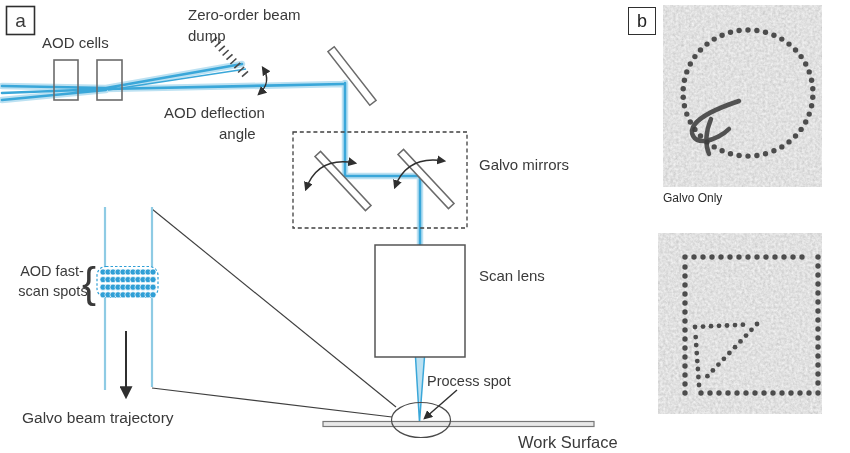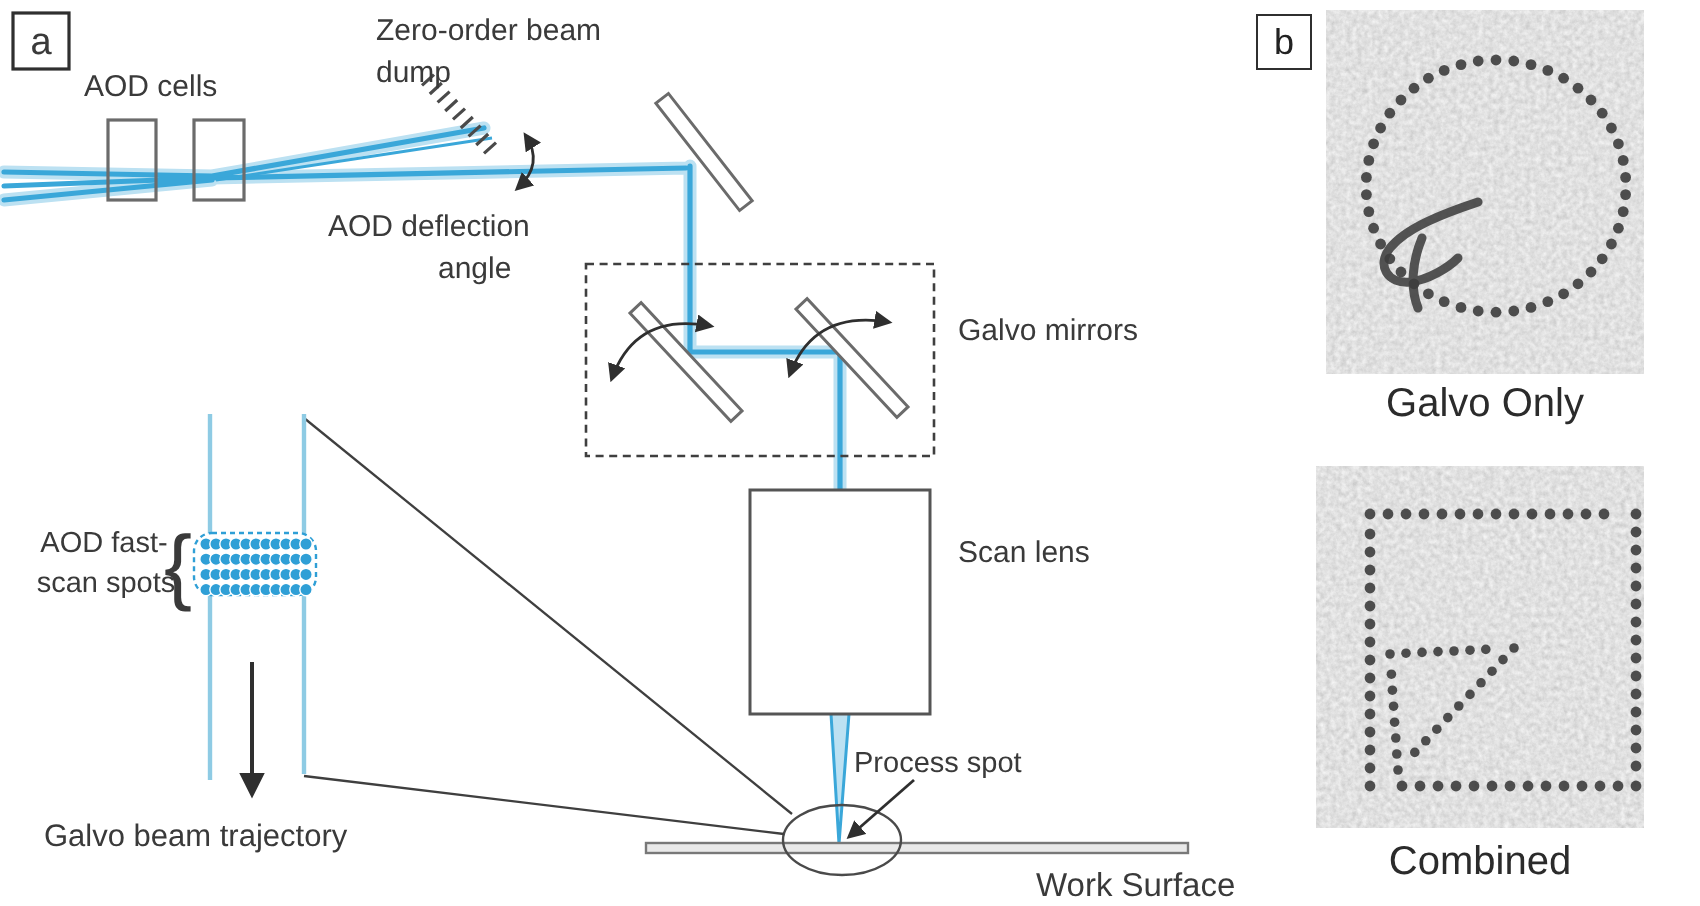--- a/index.html
+++ b/index.html
@@ -11,21 +11,21 @@
   .core-thin{stroke:var(--beam-core,#3aa7d9);stroke-width:1.5;fill:none;}
   .mirror{fill:#ffffff;stroke:#6b6b6b;stroke-width:1.5;}
   .cell{fill:none;stroke:#6b6b6b;stroke-width:1.6;}
   .dashbox{fill:none;stroke:#3f3f3f;stroke-width:1.3;stroke-dasharray:4 2.8;}
   .thinln{stroke:#3f3f3f;stroke-width:1.15;fill:none;}
   .arrowln{stroke:#2f2f2f;stroke-width:1.4;fill:none;}
   .insetln{stroke:var(--inset-line,#8ecbe4);stroke-width:2.2;fill:none;}
   .hatch{stroke:#4a4a4a;stroke-width:1.6;fill:none;}
   .tagbox{position:absolute;box-sizing:border-box;border:1.6px solid #2f2f2f;background:#fff;
           display:flex;align-items:center;justify-content:center;font-size:18px;color:#222;}
-  .caption{position:absolute;text-align:center;font-size:20px;color:#2b2b2b;}
+  .caption{position:absolute;text-align:left;font-size:12px;color:#2b2b2b;}
   .noisefig{position:absolute;}
 </style>
 </head>
 <body>
 
 <div id="canvas">
 
   <svg style="position:absolute;left:0;top:0" width="648" height="453" viewBox="0 0 648 453">
     <defs>
       <marker id="ah" viewBox="0 0 10 10" refX="7.5" refY="5" markerWidth="6.5" markerHeight="6.5" orient="auto-start-reverse">
@@ -308,17 +308,14 @@
         <circle cx="49.4" cy="143.2" r="2.4" fill="#333333" opacity="0.85"></circle>
         <circle cx="41.0" cy="152.0" r="2.4" fill="#333333" opacity="0.85"></circle>
         <circle cx="40.4" cy="144.0" r="2.4" fill="#333333" opacity="0.85"></circle>
         <circle cx="39.9" cy="136.0" r="2.4" fill="#333333" opacity="0.85"></circle>
         <circle cx="39.3" cy="128.1" r="2.4" fill="#333333" opacity="0.85"></circle>
         <circle cx="38.8" cy="120.1" r="2.4" fill="#333333" opacity="0.85"></circle>
         <circle cx="38.2" cy="112.1" r="2.4" fill="#333333" opacity="0.85"></circle>
         <circle cx="37.7" cy="104.1" r="2.4" fill="#333333" opacity="0.85"></circle>
       </g>
   </svg>
-  <div class="caption" style="left:658px;top:420px;width:164px;">
-    <span>Combined</span>
-  </div>
 
 </div>
 
 </body></html>

